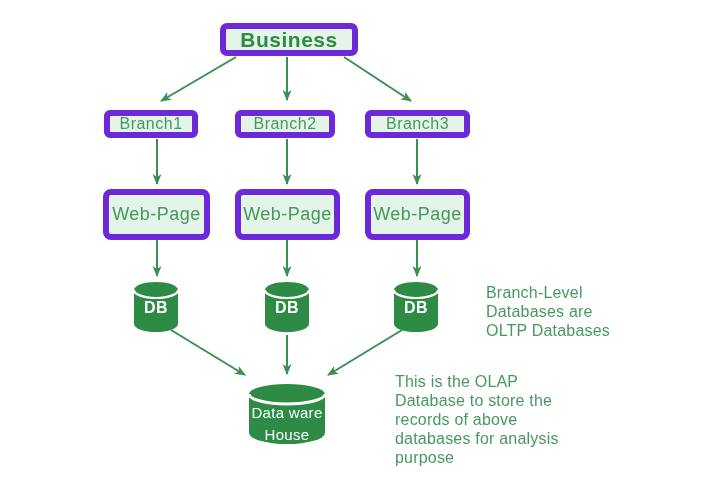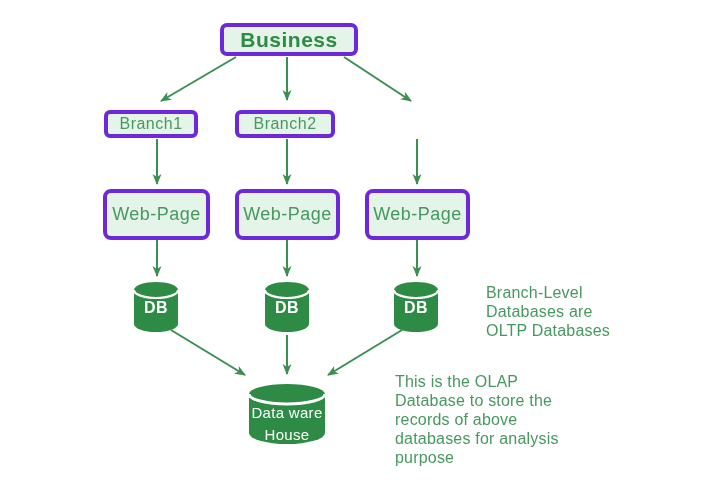--- a/index.html
+++ b/index.html
@@ -10,21 +10,21 @@
     background: #ffffff;
     overflow: hidden;
     font-family: "Liberation Sans", sans-serif;
   }
   .arrows { position: absolute; left: 0; top: 0; width: 720px; height: 480px; }
 
   .box {
     position: absolute;
     box-sizing: border-box;
     background: #e4f4e8;
-    border: 4px solid #6d28d9;
+    border: 6px solid #6d28d9;
     display: flex;
     align-items: center;
     justify-content: center;
     color: #47985f;
     letter-spacing: 0.5px;
   }
   .box.business {
     left: 220px; top: 23px; width: 138px; height: 33px;
     border-radius: 7px;
     font-size: 21px; font-weight: bold; color: #2e8b45;
@@ -91,20 +91,21 @@
       <line x1="171" y1="330" x2="245" y2="375" marker-end="url(#ah)"></line>
       <line x1="287" y1="335" x2="287" y2="374" marker-end="url(#ah)"></line>
       <line x1="402" y1="330" x2="328" y2="375" marker-end="url(#ah)"></line>
     </g>
   </svg>
 
   <div class="box business">Business</div>
 
   <div class="box branch c1">Branch1</div>
   <div class="box branch c2">Branch2</div>
+  <div class="box branch c3">Branch3</div>
 
   <div class="box webpage c1">Web-Page</div>
   <div class="box webpage c2">Web-Page</div>
   <div class="box webpage c3">Web-Page</div>
 
   <div class="cyl db c1">
     <svg width="46" height="52" viewBox="0 0 46 52">
       <path d="M1 9 V43 A22 8 0 0 0 45 43 V9 Z" fill="#2e8b45"></path>
       <ellipse cx="23" cy="9" rx="22" ry="8" fill="#2e8b45"></ellipse>
       <path d="M1 9 A22 8 0 0 0 45 9" fill="none" stroke="#ffffff" stroke-width="2.2"></path>

